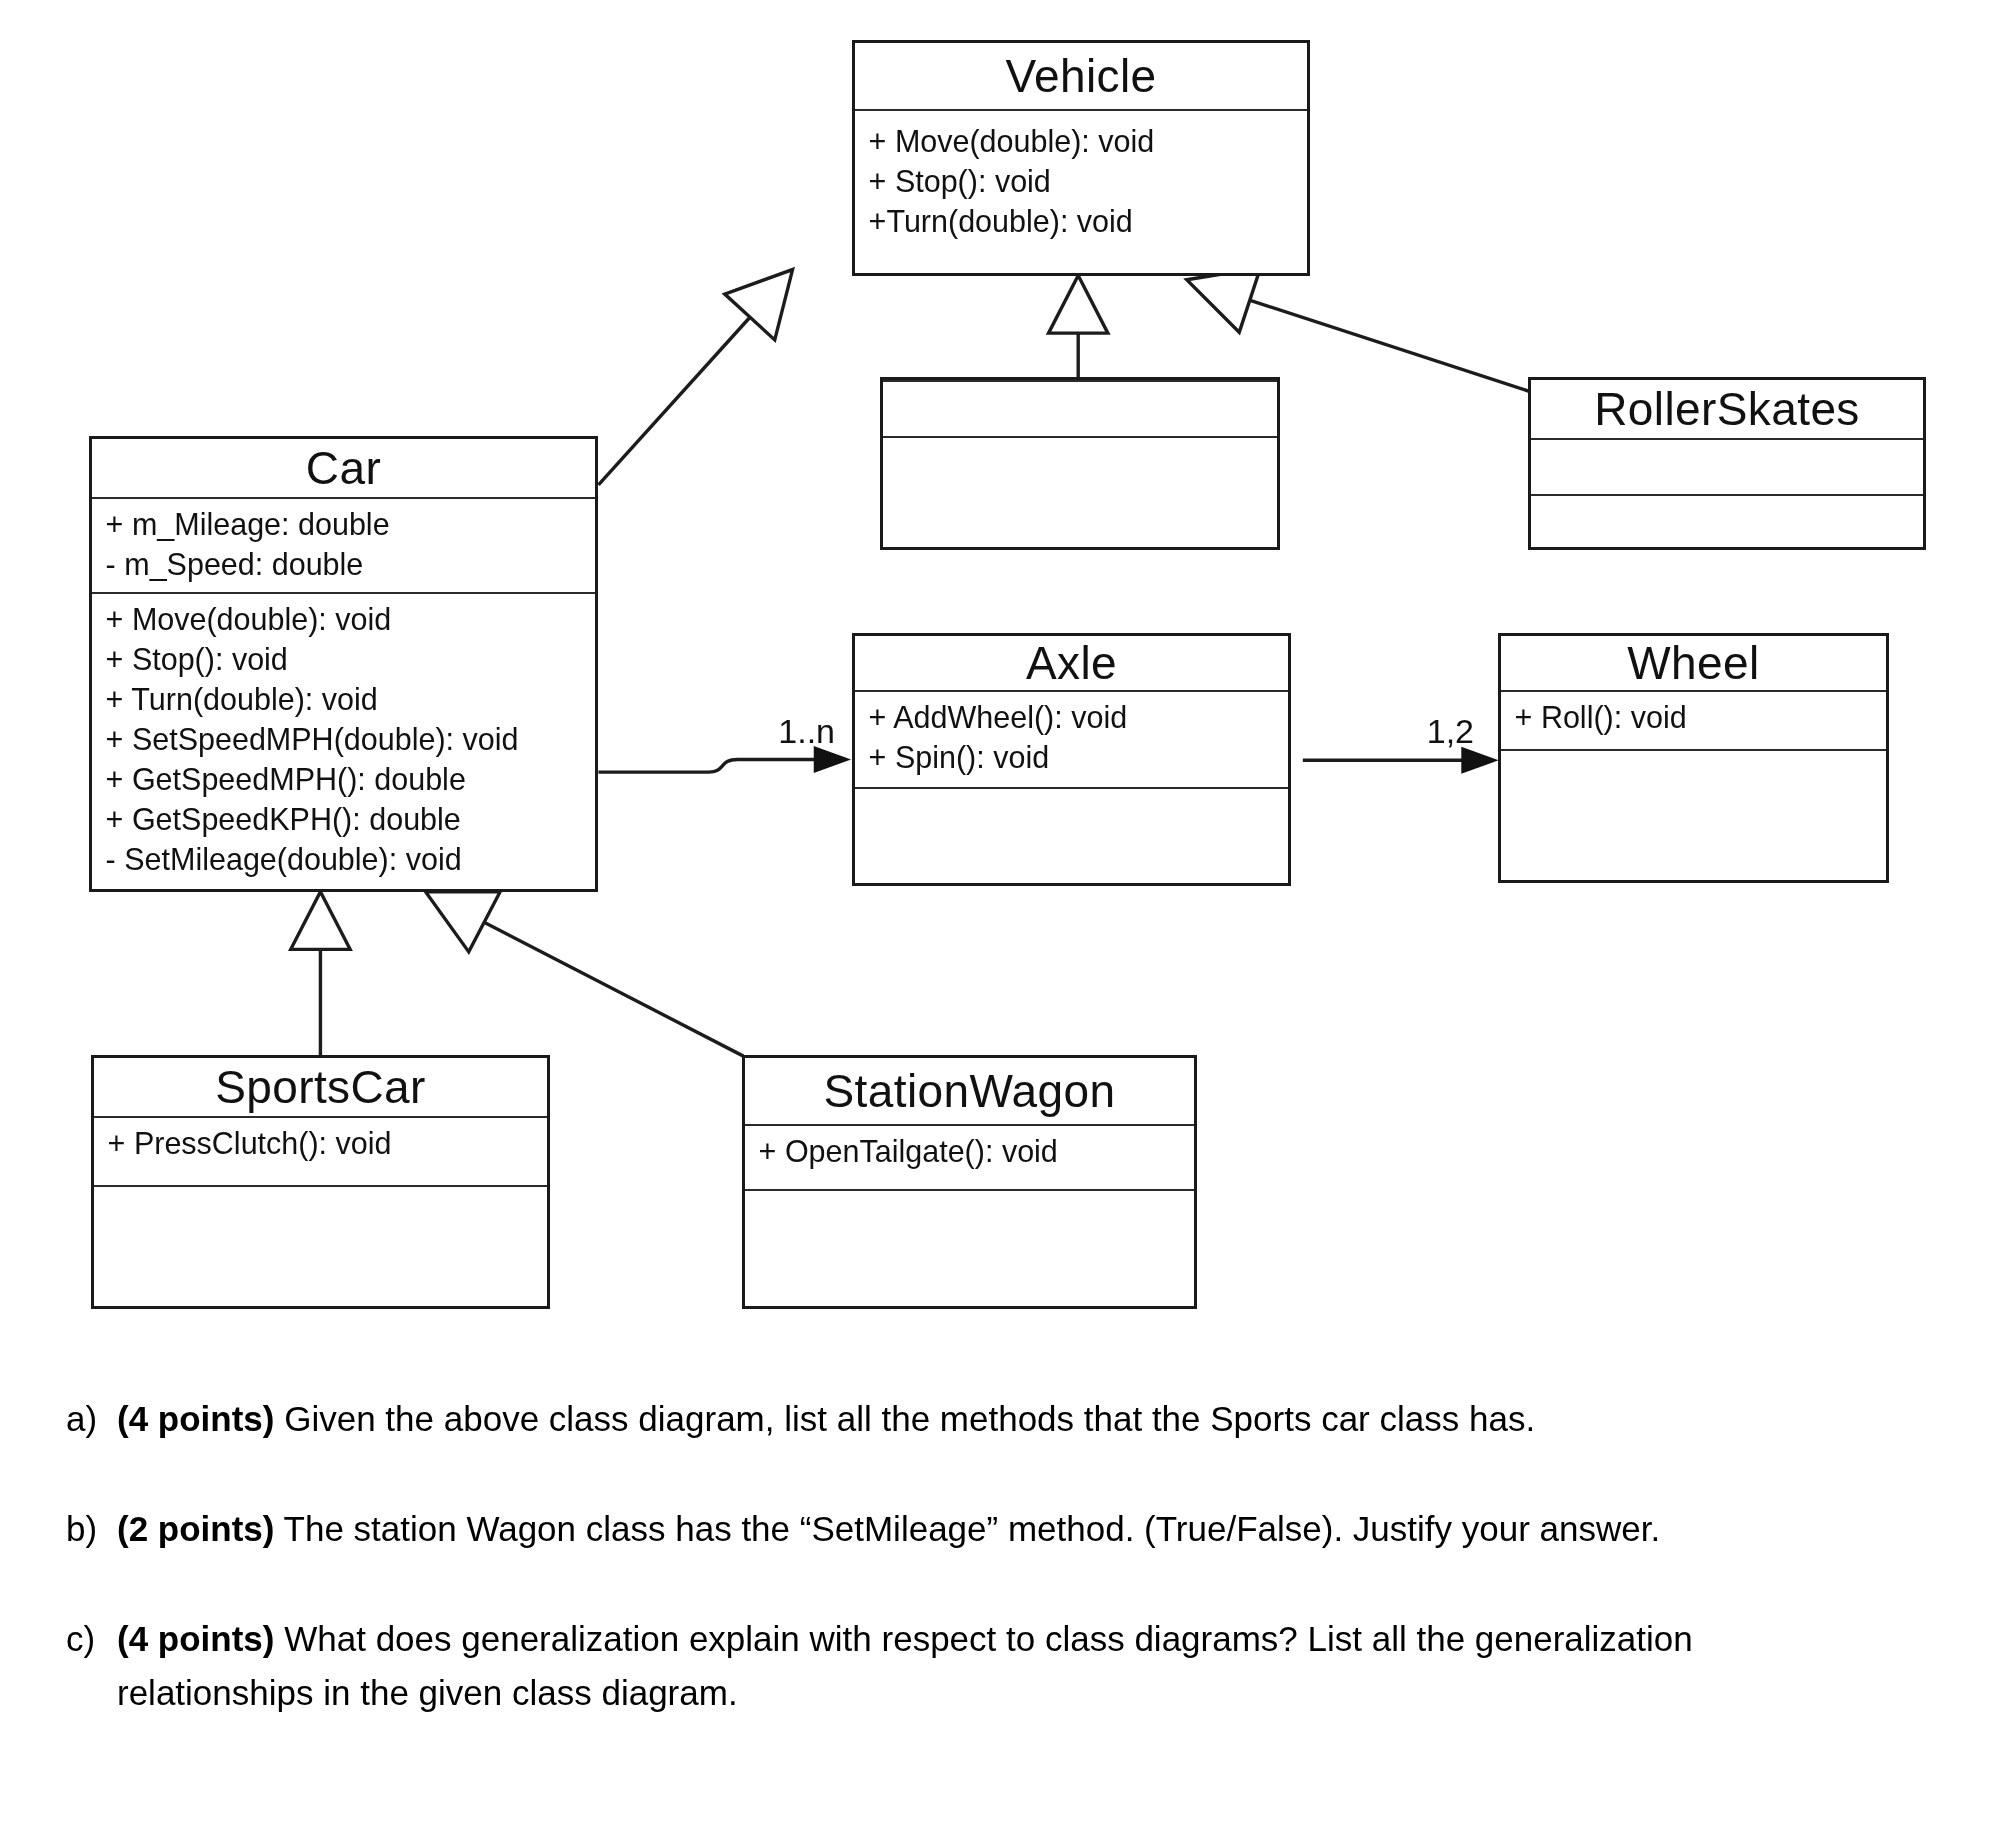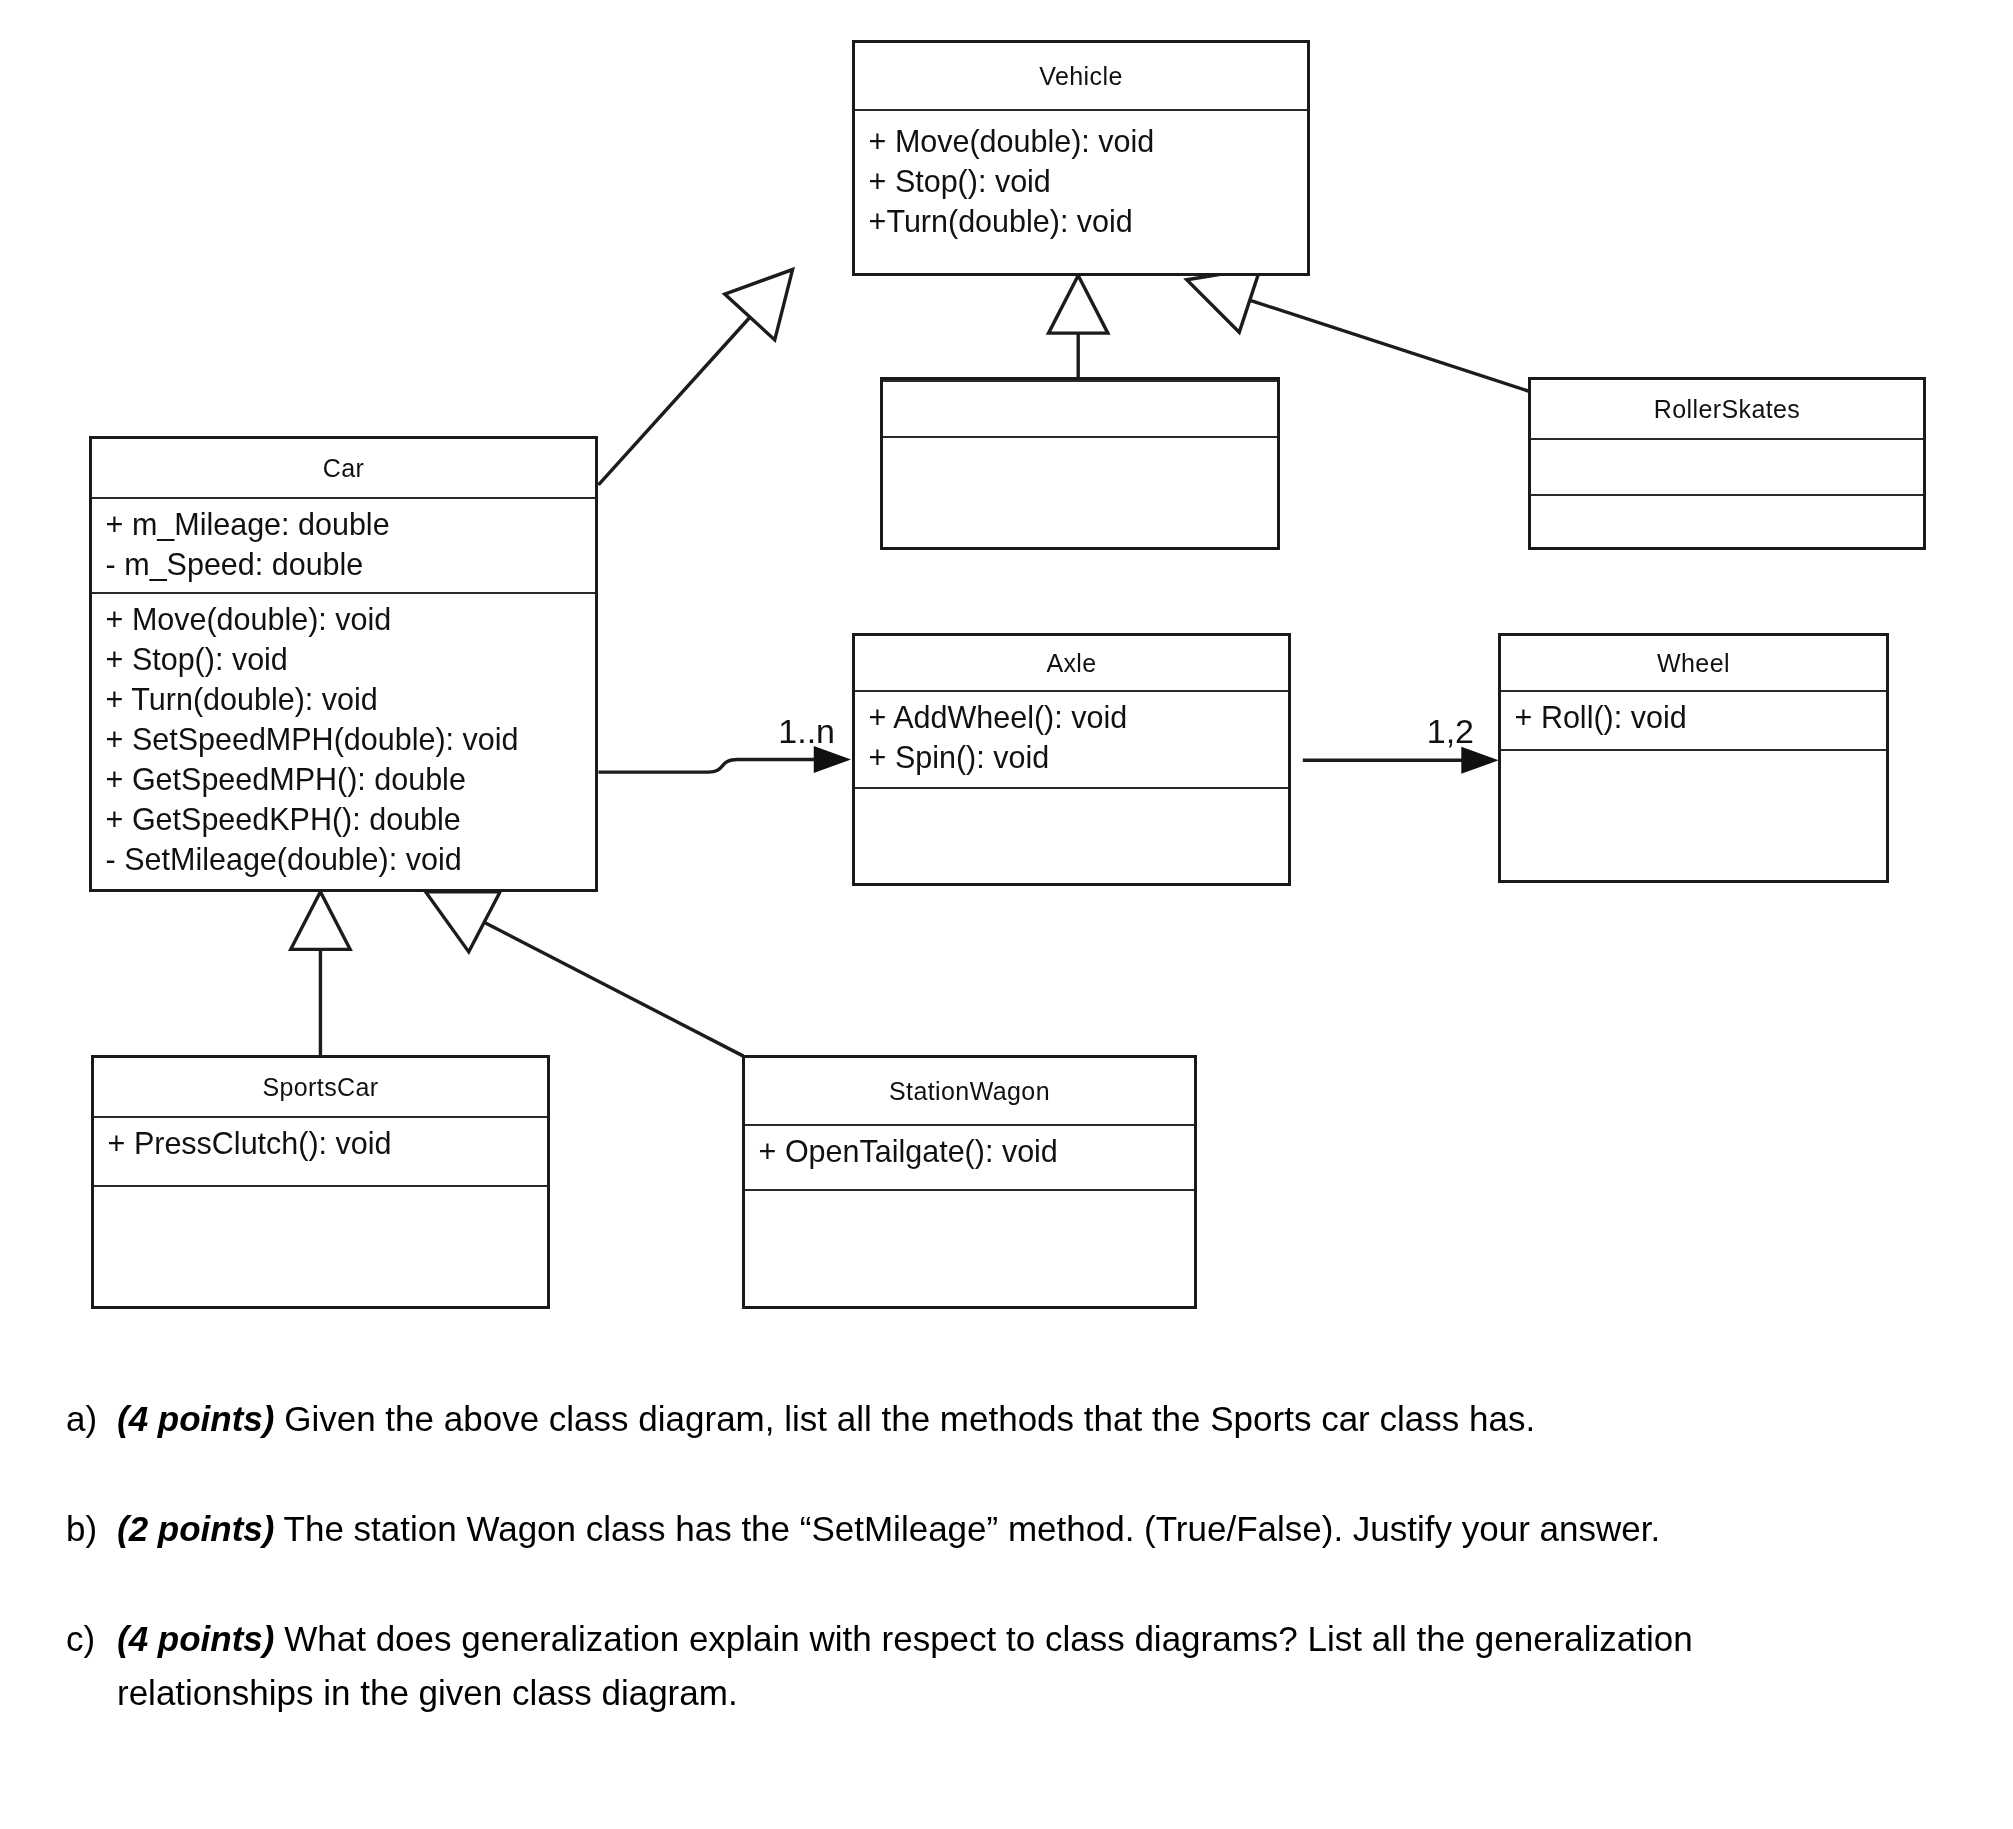--- a/index.html
+++ b/index.html
@@ -8,36 +8,36 @@
     font-family:"Liberation Sans","DejaVu Sans",sans-serif;color:#111;
   }
   .layer{position:absolute;left:0;top:0;width:2014px;height:1830px;}
   
   .uml{
     position:absolute;background:#fff;border:3.4px solid #1a1a1a;
     display:flex;flex-direction:column;box-sizing:border-box;z-index:2;
   }
   .t{
     display:flex;align-items:center;justify-content:center;
-    font-size:25px;letter-spacing:0.4px;flex:0 0 auto;box-sizing:border-box;border-radius:11px;
+    font-size:46px;letter-spacing:0.4px;flex:0 0 auto;box-sizing:border-box;border-radius:11px;
   }
   .sec{border-top:2.5px solid #2a2a2a;box-sizing:border-box;padding:5.1px 8.5px 0 13.6px;flex:0 0 auto;}
   .grow{flex:1 1 auto;}
   .mem{font-size:30.5px;line-height:40px;white-space:nowrap;}
   
   .mult{
     position:absolute;font-size:34px;color:#111;z-index:3;text-align:right;margin-top:9px;
   }
   
   .questions{position:absolute;left:66px;top:1392px;width:1898px;z-index:2;}
   .q{display:flex;align-items:flex-start;font-size:35px;line-height:54px;margin-bottom:56px;color:#000;}
   .q-label{flex:0 0 51px;}
   .q-body{flex:1 1 auto;}
   .q-c .q-body{max-width:1661px;}
-  .pts{font-weight:bold;font-style:italic;}
+  .pts{font-weight:bold;}
 </style>
 </head>
 <body>
 
 <div class="canvas">
 
   <svg class="layer" viewBox="0 0 2376 2159">
 
     <g stroke="#1c1c1c" stroke-width="4" fill="none">
       <line x1="706" y1="572" x2="885" y2="374"></line>

